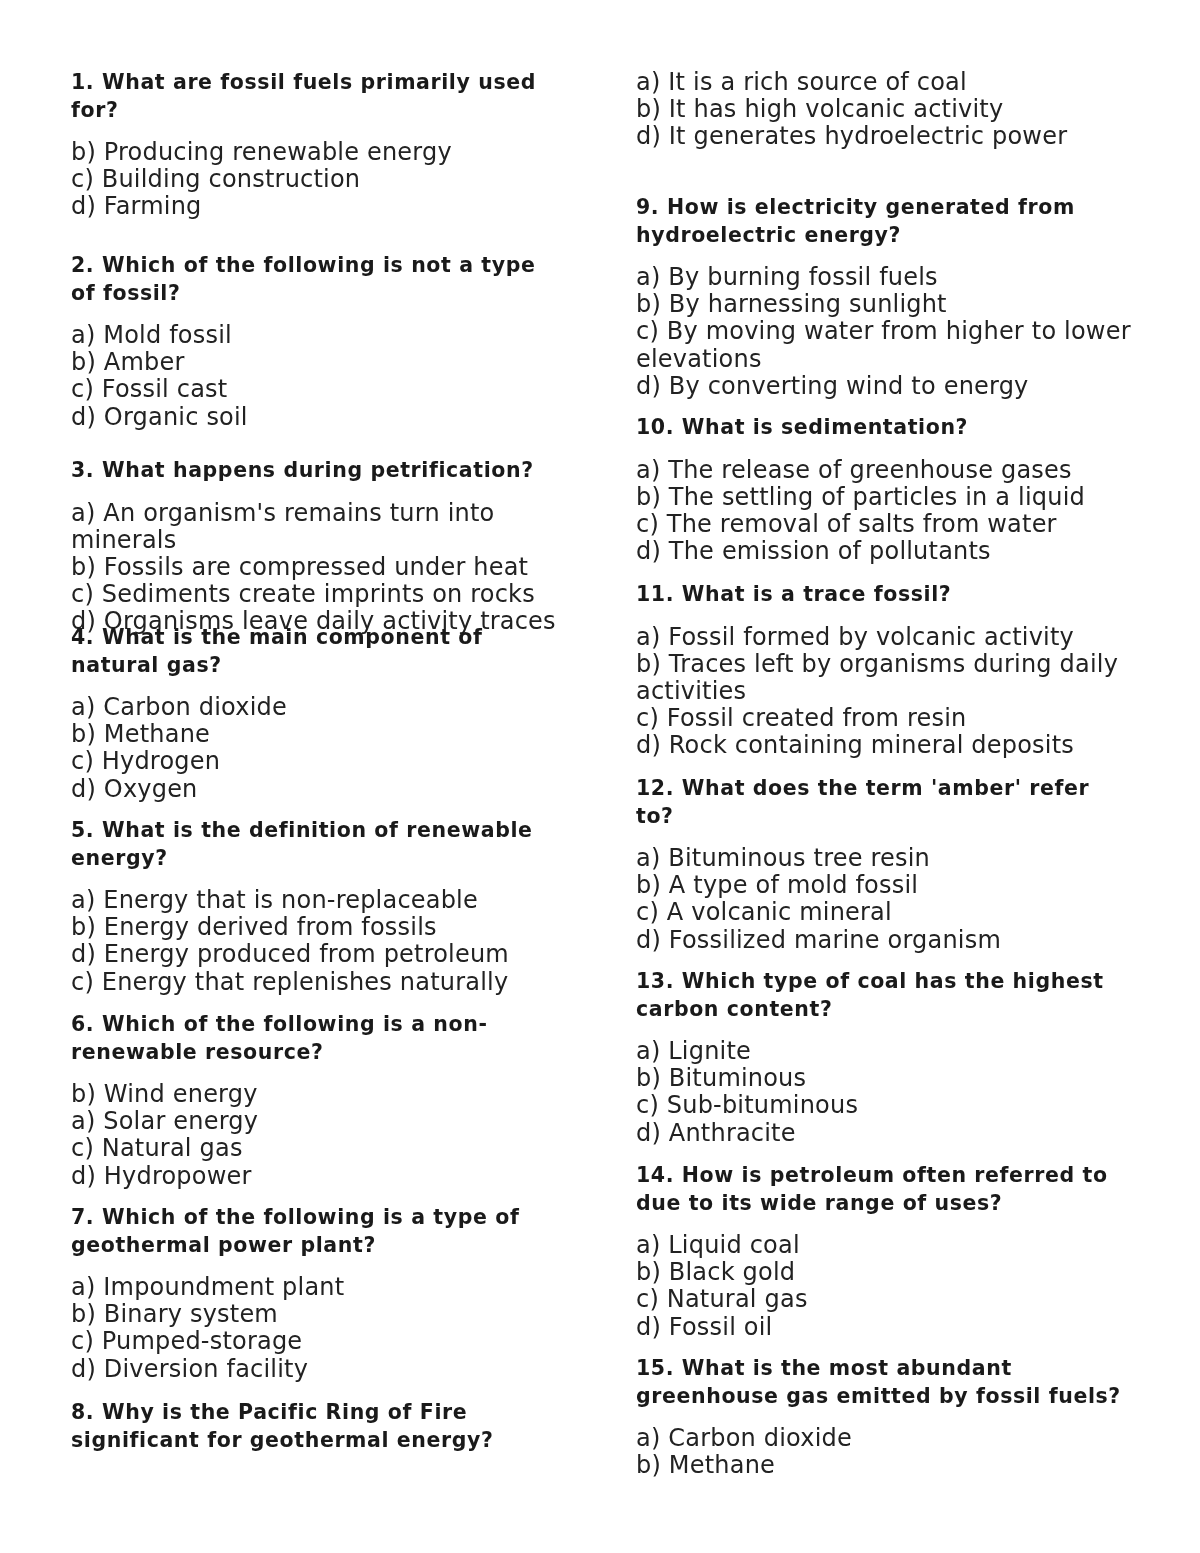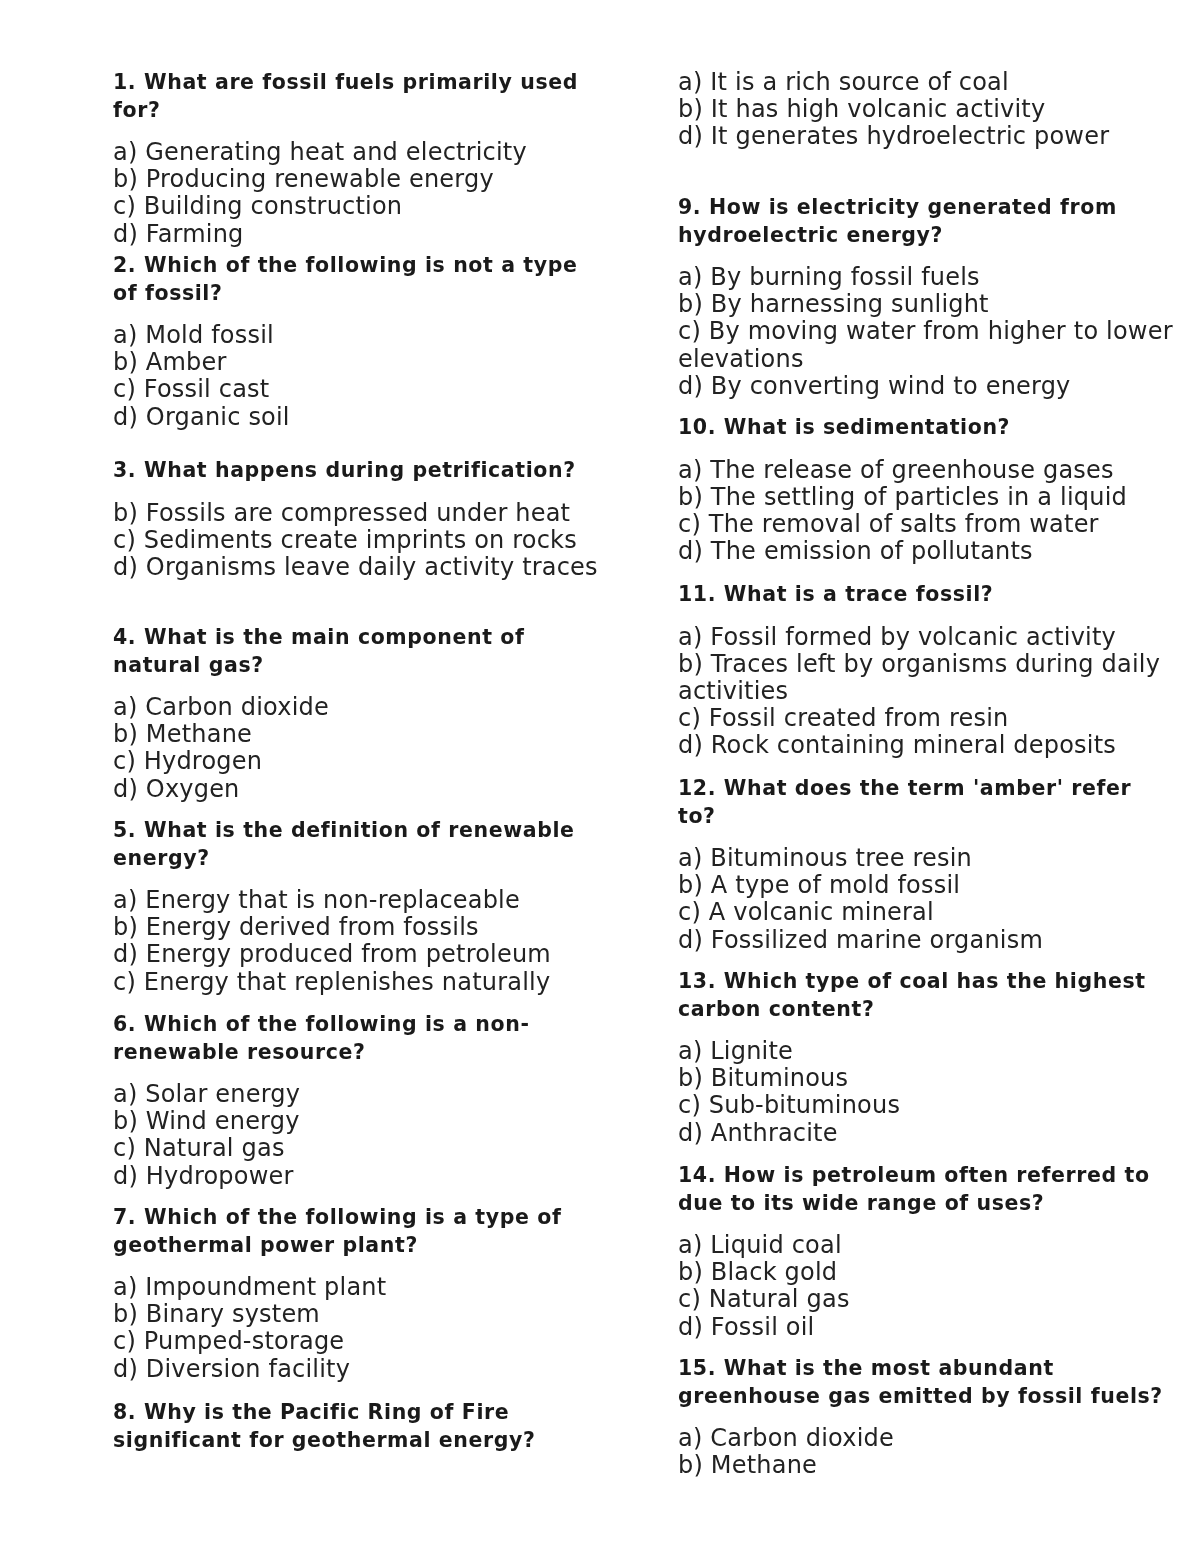--- a/index.html
+++ b/index.html
@@ -3,53 +3,53 @@
   <meta charset="utf-8">
   <style>
     html, body { margin: 0; padding: 0; background: #ffffff; }
     body {
       width: 1200px; height: 1553px; position: relative; overflow: hidden;
       font-family: "DejaVu Sans", sans-serif; color: #1a1a1a;
     }
     .col { position: absolute; top: 0; }
     .col-left { left: 71px; width: 490px; }
     .col-right { left: 636px; width: 495px; }
-    .q { position: absolute; left: 0; width: 100%; margin-left: 42px; }
+    .q { position: absolute; left: 0; width: 100%; }
     .qtitle {
       font-weight: bold; font-size: 20.5px; line-height: 27.5px;
       letter-spacing: 0.6px; margin: 0;
     }
     .opts { margin-top: 15px; }
     .opt { font-size: 24px; line-height: 27.2px; letter-spacing: 0.2px; color: #222; }
   </style>
 </head>
 <body>
 
 <div class="col col-left">
   <div class="q" style="top:69px">
     <p class="qtitle">1. What are fossil fuels primarily used for?</p>
     <div class="opts">
-      <div class="opt">a) Generating heat and electricity</div>
       <div class="opt">b) Producing renewable energy</div>
       <div class="opt">c) Building construction</div>
       <div class="opt">d) Farming</div>
     </div>
   </div>
   <div class="q" style="top:252px">
     <p class="qtitle">2. Which of the following is not a type of fossil?</p>
     <div class="opts">
       <div class="opt">a) Mold fossil</div>
       <div class="opt">b) Amber</div>
       <div class="opt">c) Fossil cast</div>
       <div class="opt">d) Organic soil</div>
     </div>
   </div>
   <div class="q" style="top:457px">
     <p class="qtitle">3. What happens during petrification?</p>
     <div class="opts">
+      <div class="opt">a) An organism's remains turn into minerals</div>
       <div class="opt">b) Fossils are compressed under heat</div>
       <div class="opt">c) Sediments create imprints on rocks</div>
       <div class="opt">d) Organisms leave daily activity traces</div>
     </div>
   </div>
   <div class="q" style="top:624px">
     <p class="qtitle">4. What is the main component of natural gas?</p>
     <div class="opts">
       <div class="opt">a) Carbon dioxide</div>
       <div class="opt">b) Methane</div>
@@ -62,22 +62,22 @@
     <div class="opts">
       <div class="opt">a) Energy that is non-replaceable</div>
       <div class="opt">b) Energy derived from fossils</div>
       <div class="opt">d) Energy produced from petroleum</div>
       <div class="opt">c) Energy that replenishes naturally</div>
     </div>
   </div>
   <div class="q" style="top:1011px">
     <p class="qtitle">6. Which of the following is a non-renewable resource?</p>
     <div class="opts">
+      <div class="opt">b) Wind energy</div>
       <div class="opt">a) Solar energy</div>
-      <div class="opt">b) Wind energy</div>
       <div class="opt">c) Natural gas</div>
       <div class="opt">d) Hydropower</div>
     </div>
   </div>
   <div class="q" style="top:1204px">
     <p class="qtitle">7. Which of the following is a type of geothermal power plant?</p>
     <div class="opts">
       <div class="opt">a) Impoundment plant</div>
       <div class="opt">b) Binary system</div>
       <div class="opt">c) Pumped-storage</div>

